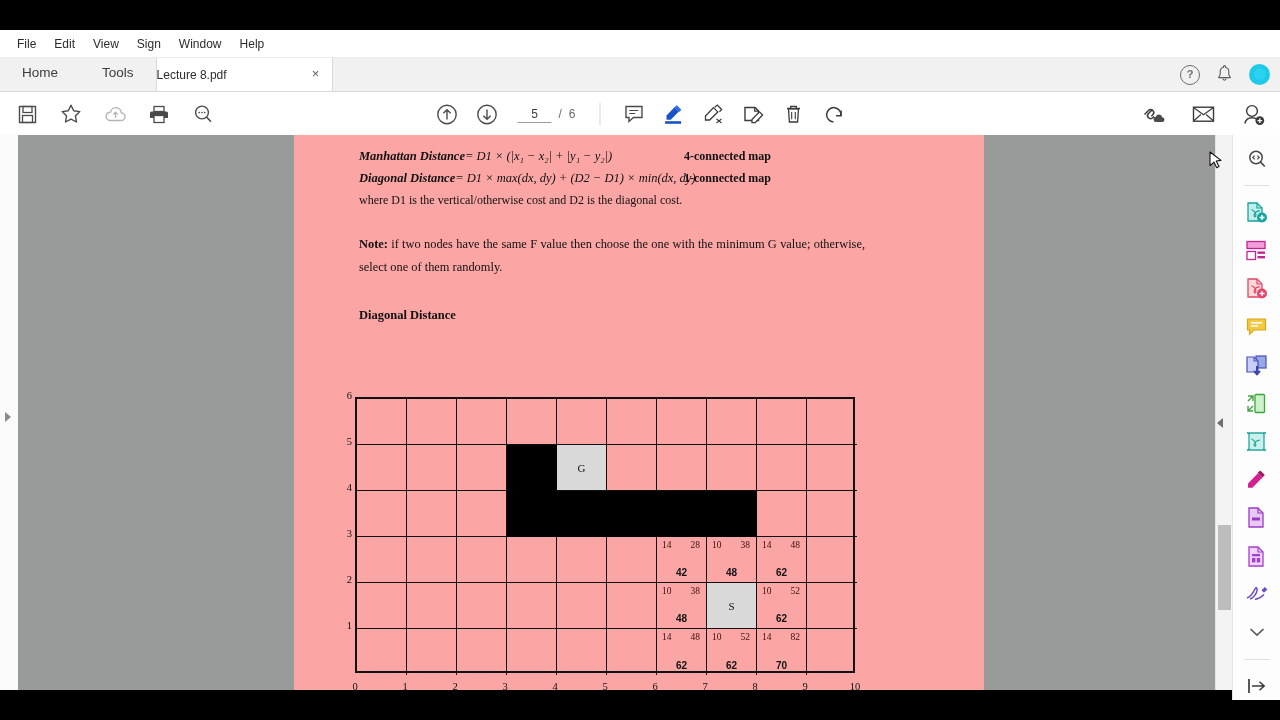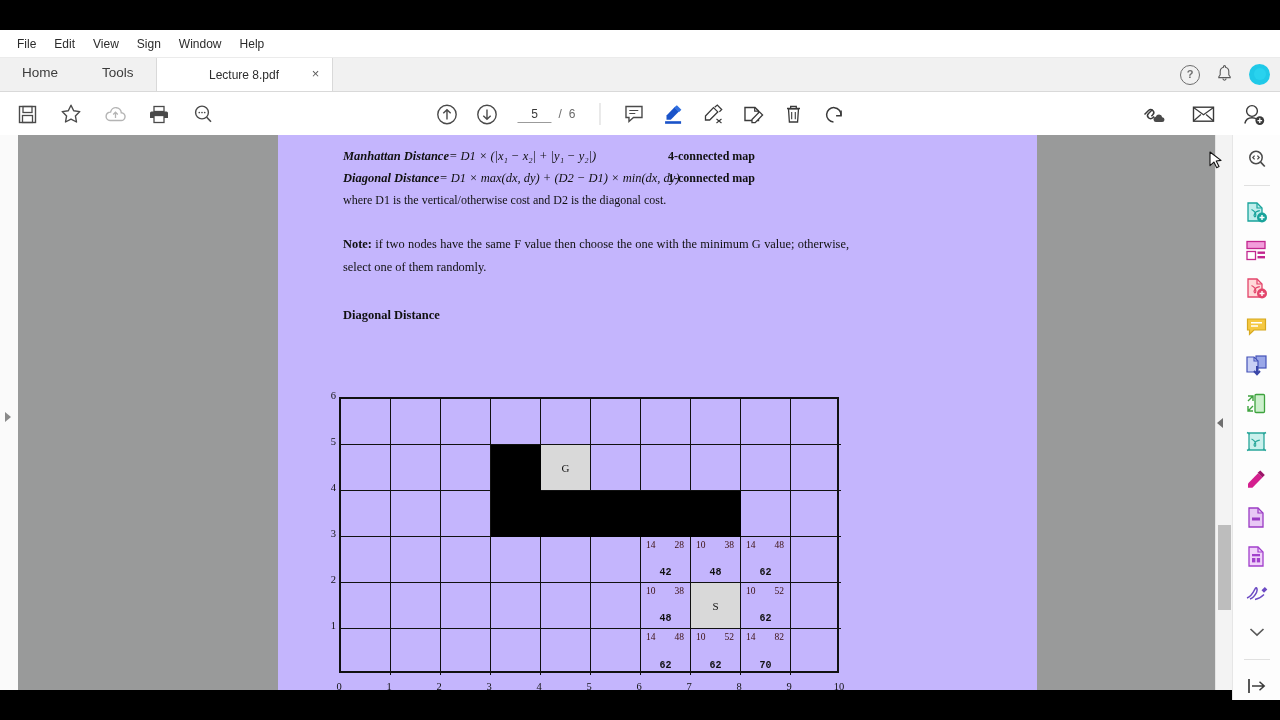--- a/index.html
+++ b/index.html
@@ -15,21 +15,21 @@
   .menubar{height:27px;background:#fff;display:flex;align-items:center;padding-left:8px;
            font-size:12px;color:#2b2b2b;border-bottom:1px solid #ebebeb;}
   .menubar .mi{padding:3px 9px;cursor:default;white-space:nowrap;}
 
   
   .tabstrip{height:33px;background:#f1f1f1;display:flex;align-items:flex-end;position:relative;
             border-bottom:1px solid #d9d9d9;}
   .tabstrip .nav{display:flex;align-items:center;height:38px;}
   .navitem{font-size:13.5px;color:#3c3c3c;padding:0 22px;height:33px;line-height:33px;cursor:default;}
   .doctab{width:175px;height:33px;background:#fff;border-left:1px solid #d9d9d9;border-right:1px solid #d9d9d9;
-          display:flex;align-items:center;justify-content:center;position:relative;}
+          display:flex;align-items:center;justify-content:flex-start;position:relative;}
   .doctab .title{font-size:12px;color:#2d2d2d;max-width:125px;overflow:hidden;text-overflow:ellipsis;white-space:nowrap;}
   .doctab .close{position:absolute;right:9px;top:9px;width:14px;height:14px;line-height:13px;text-align:center;
                  font-size:13px;color:#5b5b5b;cursor:pointer;}
   .tabright{flex:1;height:33px;background:#f1f1f1;}
   .tab-rightgroup{position:absolute;right:10px;top:0;height:33px;display:flex;align-items:center;gap:16px;}
   .circ-help{width:18px;height:18px;border:1.4px solid #6d6d6d;border-radius:50%;color:#6d6d6d;
              font-size:11px;line-height:16px;text-align:center;font-weight:bold;}
   .avatar{width:21px;height:21px;border-radius:50%;background:#20c9e8;position:relative;overflow:hidden;}
   .avatar::after{content:"";position:absolute;left:5px;top:4px;width:12px;height:12px;border-radius:50%;
                  background:#29d2ee;}
@@ -46,21 +46,21 @@
            font-size:12px;color:#3a3a3a;font-family:"Liberation Sans",sans-serif;padding-bottom:1px;}
   .ptotal{color:#6a6a6a;font-size:12px;}
   .tbsep{width:1px;height:22px;background:#d4d4d4;margin:0 6px;}
 
   
   .workarea{position:absolute;left:0;top:105px;width:1280px;height:555px;background:#fff;}
   .leftrail{position:absolute;left:0;top:0;width:18px;height:555px;background:#fafafa;border-right:1px solid #e2e2e2;}
   .leftrail .ar{position:absolute;left:5px;top:277px;width:0;height:0;border-left:6px solid #8a8a8a;
                 border-top:5px solid transparent;border-bottom:5px solid transparent;}
   .canvas{position:absolute;left:18px;top:0;right:47px;height:555px;background:#999a9a;overflow:hidden;}
-  .page{position:absolute;left:260px;top:0;width:759px;min-height:555px;background:#c4b5fd;}
+  .page{position:absolute;left:276px;top:0;width:690px;min-height:555px;background:#fca5a5;}
   .rightarrow{position:absolute;right:10px;top:283px;width:0;height:0;border-right:6px solid #6f6f6f;
               border-top:5px solid transparent;border-bottom:5px solid transparent;z-index:4;}
   .vscroll{position:absolute;right:0;top:0;width:17px;height:555px;background:#f3f3f3;border-left:1px solid #e4e4e4;}
   .vthumb{position:absolute;left:2px;top:390px;width:13px;height:85px;background:#bdbdbd;}
   .rightbar{position:absolute;right:0;top:0;width:47px;height:555px;background:#fdfdfd;border-left:1px solid #e6e6e6;
             display:flex;flex-direction:column;align-items:center;padding-top:10px;gap:11px;}
   .rbicon{width:30px;height:30px;display:flex;align-items:center;justify-content:center;cursor:pointer;}
   .rbdiv{width:26px;height:1px;background:#e0e0e0;margin:2px 0;}
 
   
@@ -80,21 +80,21 @@
   .plot{position:absolute;left:0;top:262px;width:641px;height:290px;}
   .grid{position:absolute;left:61px;top:0px;width:500px;height:276px;border:2px solid #111;box-sizing:border-box;}
   .cell{position:absolute;box-sizing:border-box;border-right:1.6px solid #111;border-bottom:1.6px solid #111;}
   .cell.block{background:#000;border-color:#000;}
   .cell.goal,.cell.start{background:#d9d9d9;}
   .cell .mark{position:absolute;left:0;right:0;top:50%;transform:translateY(-50%);text-align:center;
               font-family:"Liberation Serif",serif;font-size:11px;color:#111;}
   .cell .tl{position:absolute;left:5px;top:3px;font-family:"Liberation Serif",serif;font-size:9.5px;color:#3b1010;}
   .cell .tr{position:absolute;right:6px;top:3px;font-family:"Liberation Serif",serif;font-size:9.5px;color:#3b1010;}
   .cell .bc{position:absolute;left:0;right:0;bottom:4px;text-align:center;
-            font-family:Liberation Mono, monospace;font-size:10px;font-weight:bold;color:#111;}
+            font-family:Liberation Sans, sans-serif;font-size:10px;font-weight:bold;color:#111;}
   .ylab{position:absolute;right:0;font-family:"Liberation Serif",serif;font-size:10.5px;color:#111;
         width:18px;text-align:right;}
   .yaxis{position:absolute;left:38px;top:-8px;width:20px;height:292px;}
   .xaxis{position:absolute;left:61px;top:278px;width:500px;height:22px;}
   .xlab{position:absolute;top:6px;font-family:"Liberation Serif",serif;font-size:10.5px;color:#111;
         width:20px;text-align:center;}
 
   
   .cursor{position:absolute;left:1209px;top:121px;width:14px;height:20px;z-index:50;}
 </style>

